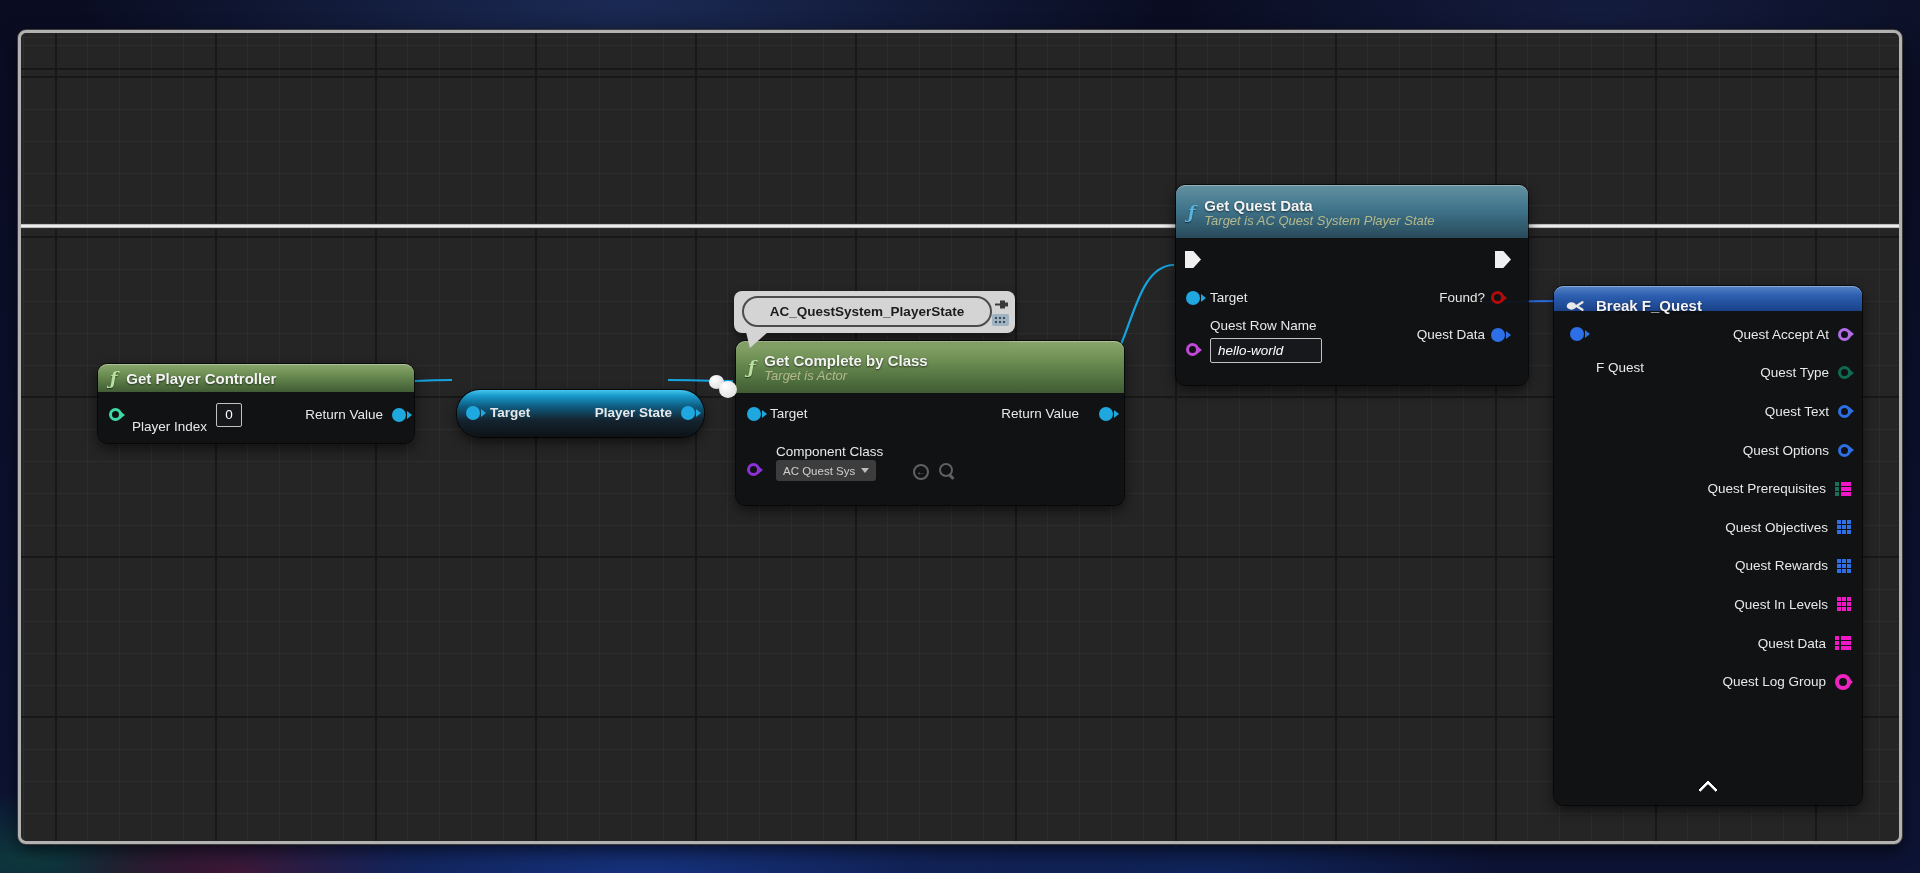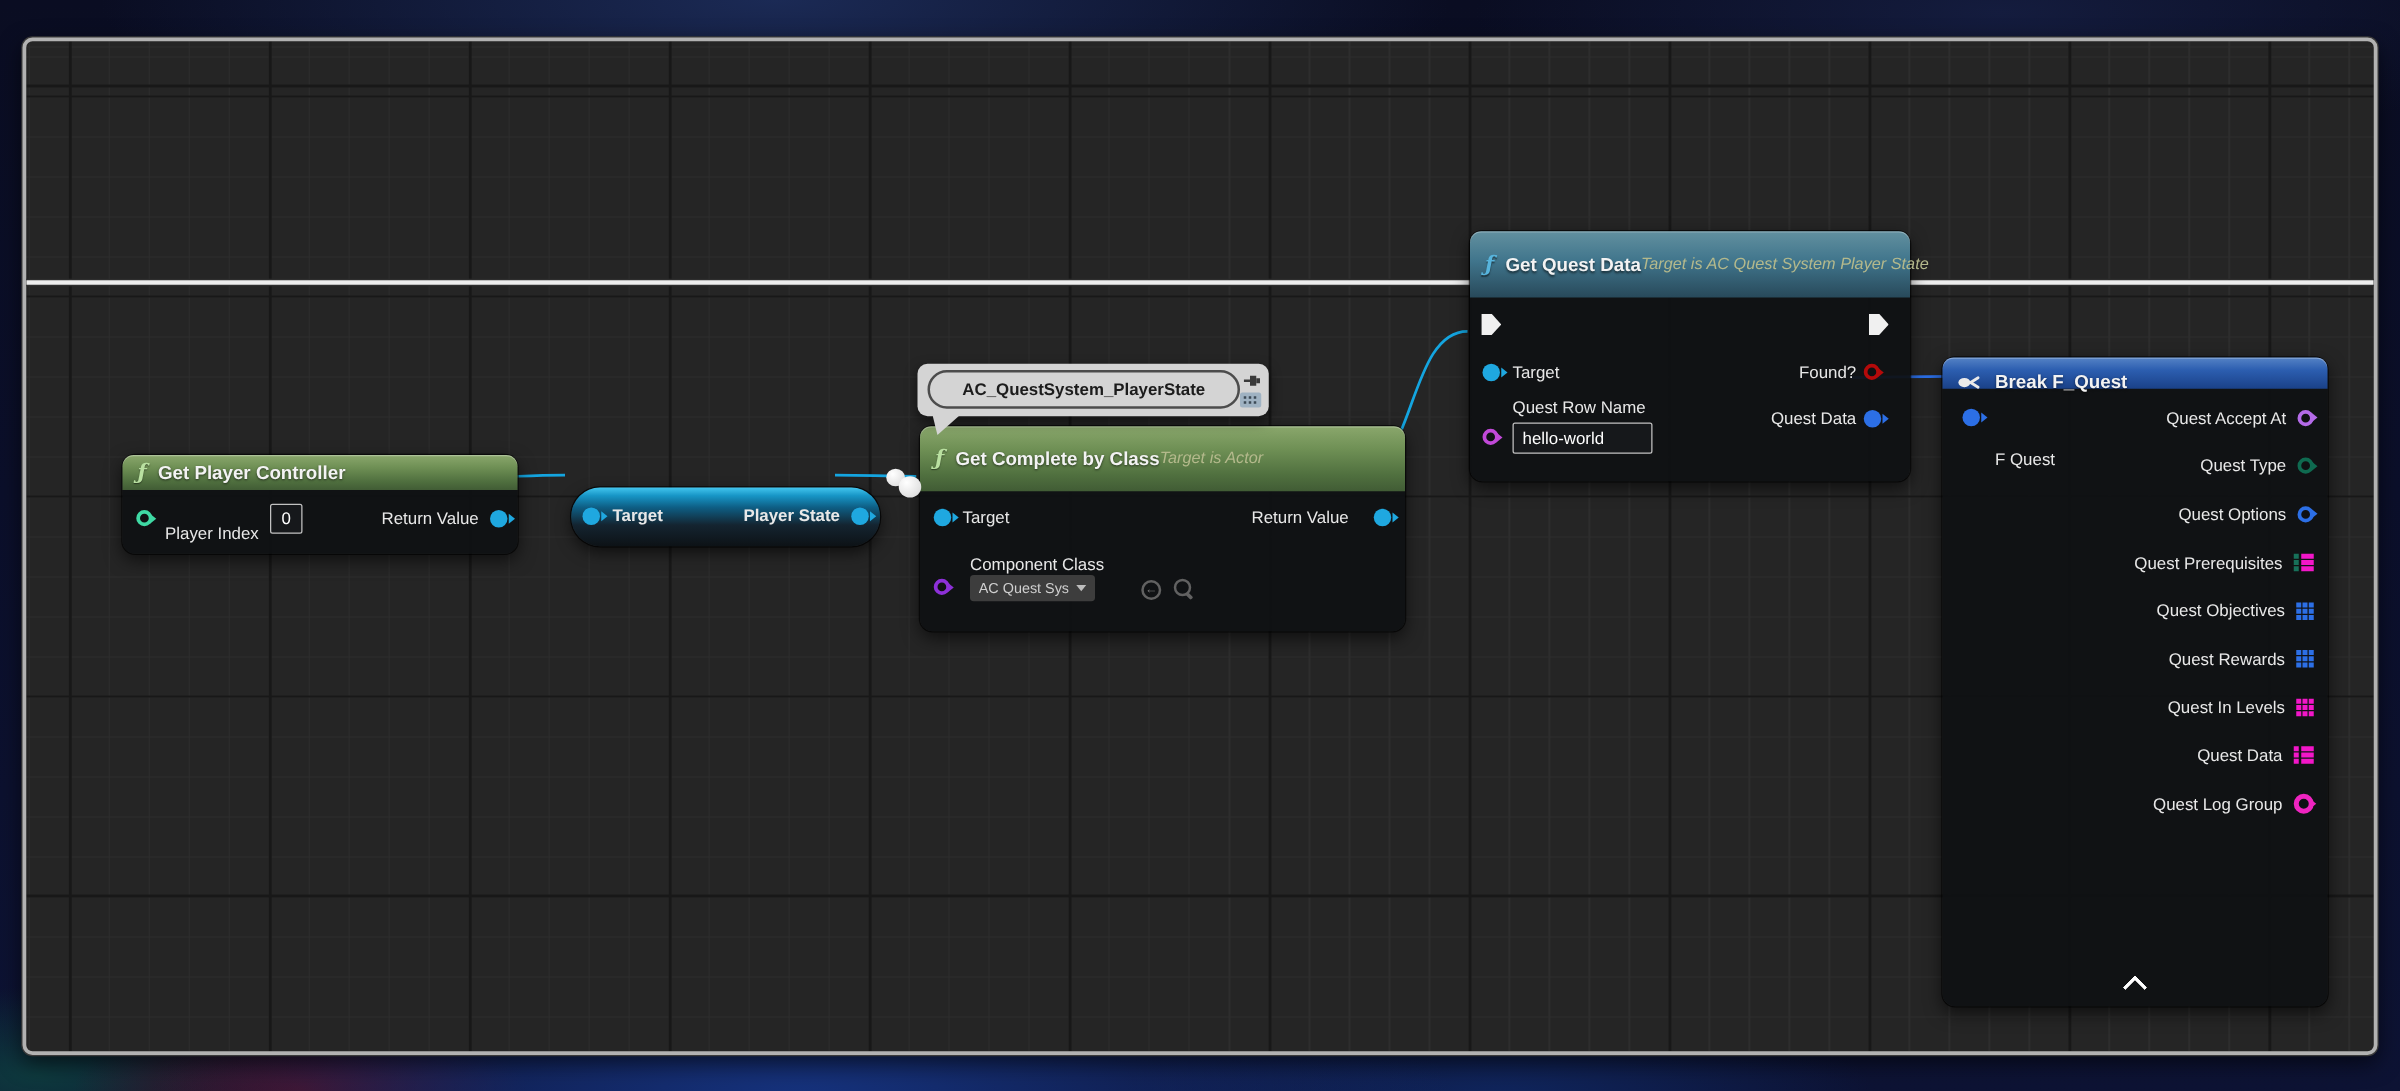--- a/index.html
+++ b/index.html
@@ -84,21 +84,21 @@
   #n-getpc .nhead{height:28px;box-sizing:border-box;}
   #n-compact{position:absolute;z-index:2;left:436px;top:357px;width:247px;height:47px;border-radius:23px;
     background:linear-gradient(180deg,#43c6ef 0%,#1795c6 14%,#0e5e84 34%,#142430 64%,#0d1216 100%);
     box-shadow:0 5px 12px rgba(0,0,0,.6),0 0 0 1px rgba(0,0,0,.7);}
   #n-getcomp{left:715px;top:308px;width:388px;height:164px;}
   #n-getcomp .nhead{height:52px;box-sizing:border-box;flex-wrap:wrap;align-content:center;row-gap:0;}
   #n-getqd{left:1155px;top:152px;width:352px;height:200px;}
   #n-getqd .nhead{height:53px;box-sizing:border-box;}
   #n-break{left:1533px;top:253px;width:308px;height:519px;}
   #n-break .nhead{height:25px;box-sizing:border-box;padding-top:17px;padding-bottom:3px;}
-  .hgroup{display:flex;flex-direction:row;justify-content:space-between;}
+  .hgroup{display:flex;flex-direction:column;justify-content:space-between;}
   .brow{display:flex;justify-content:flex-end;align-items:center;height:38.6px;padding-right:11px;gap:9px;}
   .brow .pin{position:relative;}
   .chevup{width:11px;height:11px;border-top:3.5px solid #fff;border-right:3.5px solid #fff;
     transform:rotate(-45deg);border-radius:1px;}
   
   #bubble{position:absolute;z-index:3;left:713px;top:258px;width:281px;height:42px;
     background:#d4d4d4;border-radius:8px;box-shadow:0 4px 9px rgba(0,0,0,.5);}
   #bubble .pill{position:absolute;left:8px;top:5px;width:250px;height:31px;box-sizing:border-box;
     border:2px solid #4c4c4c;border-radius:16px;display:flex;align-items:center;justify-content:center;
     font-size:13.5px;font-weight:bold;color:#1c1c1c;}
@@ -195,21 +195,21 @@
       </span>
     </div>
     <span class="pin exec" style="left:9px;top:66px;"></span>
     <span class="pin exec" style="left:319px;top:66px;"></span>
     <span class="pin dot c-obj" style="left:10px;top:106px;"></span>
     <span class="lbl" style="position:absolute;left:34px;top:105px;">Target</span>
     <span class="lbl" style="position:absolute;right:43px;top:105px;">Found?</span>
     <span class="pin ring c-bool" style="left:315px;top:106px;"></span>
     <span class="lbl" style="position:absolute;left:34px;top:133px;">Quest Row Name</span>
     <span class="pin ring c-name" style="left:10px;top:158px;"></span>
-    <div class="valbox" style="left:34px;top:153px;width:112px;height:25px;line-height:23px;text-align:left;padding-left:7px;">hello-world</div>
+    <div class="valbox" style="left:34px;top:153px;width:112px;height:25px;line-height:23px;text-align:left;padding-left:7px;font-style:italic;">hello-world</div>
     <span class="lbl" style="position:absolute;right:43px;top:142px;">Quest Data</span>
     <span class="pin dot c-struct" style="left:315px;top:143px;"></span>
   </div>
 
   <div class="node" id="n-break">
     <div class="nhead blue">
       <svg width="21" height="14" viewBox="0 0 21 14">
         <ellipse cx="5.5" cy="7" rx="4.8" ry="3.7" fill="#eaeaea"></ellipse>
         <path d="M10.5,7 L16.5,3.2 M10.5,7 L16.5,10.8" stroke="#eaeaea" stroke-width="2.2" stroke-linecap="round" fill="none"></path>
       </svg>
@@ -223,20 +223,24 @@
           <span class="lbl">Quest Accept At</span>
           <span class="pin ring ring-violet"></span>
         </div>
 
         <div class="brow">
           <span class="lbl">Quest Type</span>
           <span class="pin ring ring-enum"></span>
         </div>
 
 
+        <div class="brow">
+          <span class="lbl">Quest Text</span>
+          <span class="pin ring ring-blue"></span>
+        </div>
 
         <div class="brow">
           <span class="lbl">Quest Options</span>
           <span class="pin ring ring-blue"></span>
         </div>
 
         <div class="brow">
           <span class="lbl">Quest Prerequisites</span>
           <span class="pin pmap map-teal-magenta"></span>
         </div>

